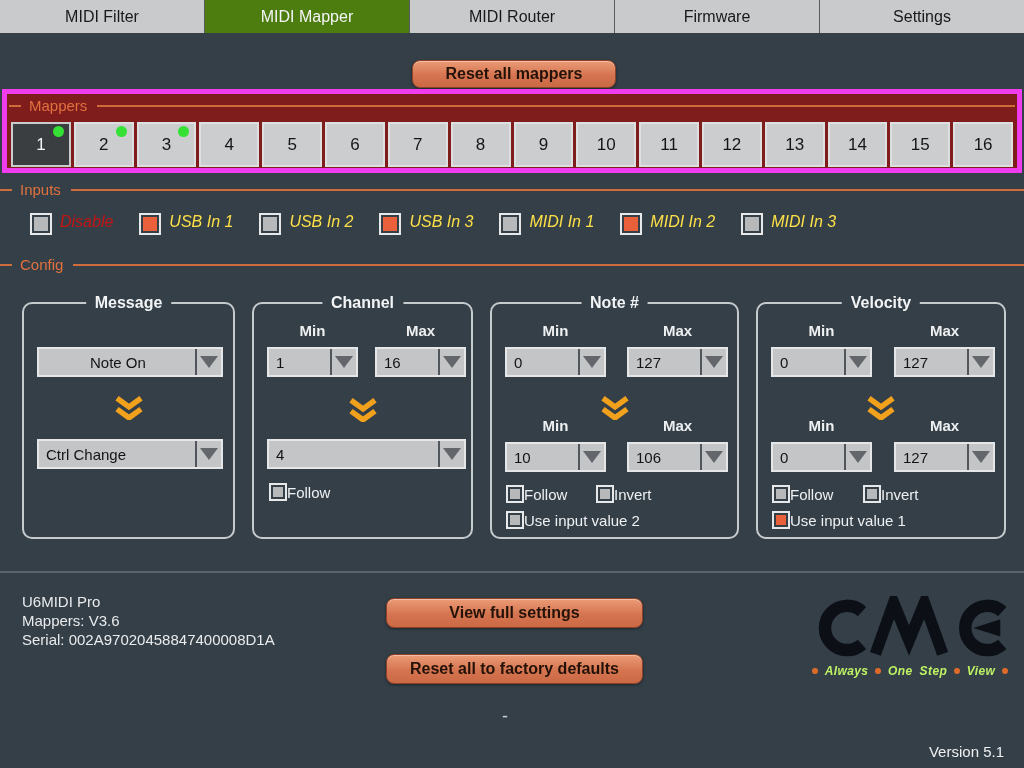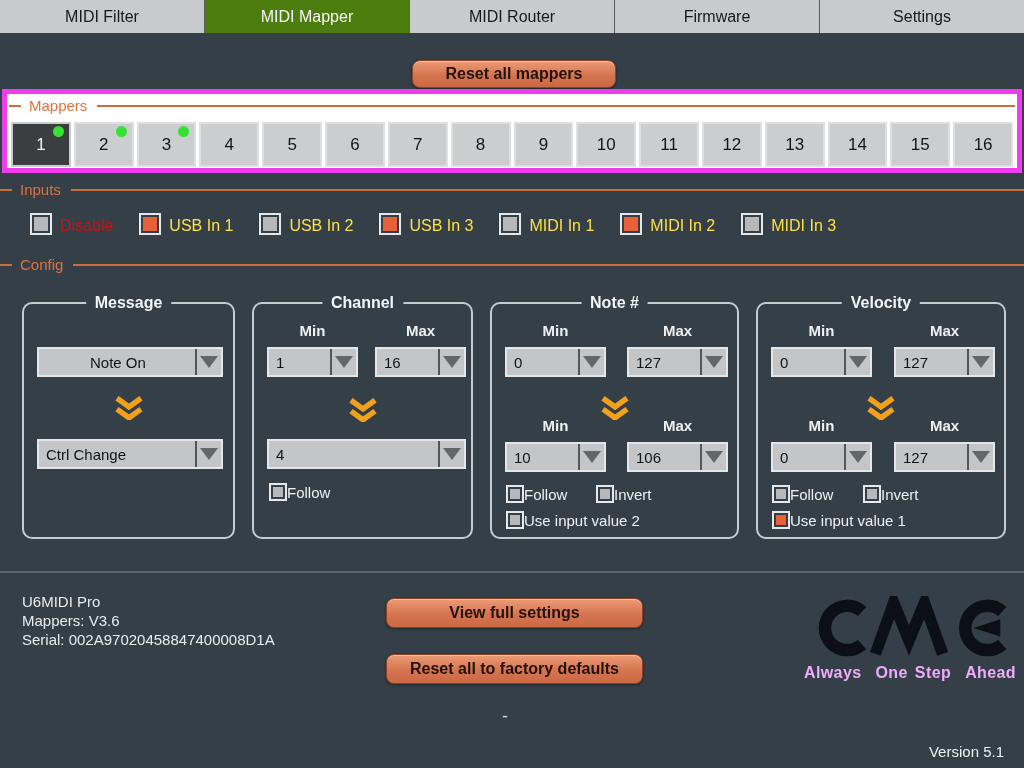--- a/index.html
+++ b/index.html
@@ -23,36 +23,36 @@
 
   
   .sec-head { display:flex; align-items:center; }
   .sec-line { height:2px; background:#cf6c3c; }
   .sec-line.pre { width:12px; margin-right:8px; }
   .sec-line.post { flex:1; margin-left:10px; }
   .sec-label { color:#e2713d; font-size:15px; }
 
   
   .mappers-box { position:absolute; left:2px; top:89px; width:1020px; height:84px;
-                 border:5px solid #ee3cee; background:#ffffff; }
+                 border:5px solid #ee3cee; background:#7f1d1d; }
   .mappers-box .sec-head { position:absolute; left:2px; right:2px; top:3px; }
   .mapper-row { position:absolute; left:4px; right:4px; top:28px; display:flex; gap:3px; }
   .mapper-btn { position:relative; flex:1; height:45px; background:#cbcdce; border:2px solid #dedfe0;
                 display:flex; align-items:center; justify-content:center; cursor:pointer; }
   .mapper-btn .mapper-num { font-size:17px; color:#141618; }
   .mapper-btn.selected { background:#3b3e41; border-color:#caccce; }
   .mapper-btn.selected .mapper-num { color:#f2f3f4; }
   .mapper-btn .dot { display:none; position:absolute; top:2px; right:5px; width:11px; height:11px;
                      border-radius:50%; background:#35e135; }
   .mapper-btn .dot.show { display:block; }
 
   
   .inputs-head { position:absolute; left:0; right:0; top:181px; }
   .inputs-row { position:absolute; left:30px; top:213px; display:flex; align-items:center; gap:26px; }
-  .input-opt { display:flex; align-items:flex-end; gap:8px; cursor:pointer; }
+  .input-opt { display:flex; align-items:flex-start; gap:8px; cursor:pointer;font-style:italic; }
   .checkbox { display:inline-flex; width:22px; height:22px; border:2px solid #e6e8e9; background:#343f48;
               padding:2px; cursor:pointer; }
   .checkbox i { flex:1; background:#b6b8ba; }
   .checkbox.checked i { background:#e9603a; }
   .checkbox.sm { width:18px; height:18px; padding:2px; }
   .opt-label { font-size:16px; color:#fde047; }
   .opt-label.danger { color:#c51414; }
 
   
   .config-head { position:absolute; left:0; right:0; top:256px; }
@@ -76,21 +76,21 @@
   .cr-label { font-size:15px; color:#eef0f1; }
 
   
   .footer-divider { position:absolute; left:0; right:0; top:571px; height:2px; background:#5b656d; }
   .device-info { position:absolute; left:22px; top:592px; color:#e9ebec; font-size:15px; line-height:19px; }
   .btn-view { position:absolute; left:386px; top:598px; width:257px; height:30px; }
   .btn-factory { position:absolute; left:386px; top:654px; width:257px; height:30px; }
   .logo-wrap { position:absolute; left:812px; top:596px; width:196px; }
   .tagline { display:flex; align-items:center; justify-content:center; gap:7px; margin-top:2px; }
   .tagline .dot { width:6px; height:6px; border-radius:50%; background:#de6a2a; }
-  .tagline .word { font-size:16px; font-weight:bold; color:#f0abfc; letter-spacing:.4px; }
+  .tagline .word { font-size:12px; font-weight:bold; color:#bef264; letter-spacing:.4px;font-style:italic; }
   .center-dash { position:absolute; left:502px; top:706px; color:#ccd0d3; font-size:18px; }
   .version { position:absolute; right:20px; top:743px; color:#eef0f1; font-size:15px; }
 </style>
 </head>
 <body>
 
 <div id="app">
 
   <div class="tabbar">
     <div class="tab">MIDI Filter</div>
@@ -410,21 +410,21 @@
       <path d="M 198 16 A 23 23 0 1 0 198 50" fill="none" stroke="#0c1016" stroke-width="13"></path>
       <polygon points="168,33 196,24 196,42" fill="#0c1016"></polygon>
     </svg>
     <div class="tagline">
       <span class="dot"></span>
       <span class="word">Always</span>
       <span class="dot"></span>
       <span class="word">One</span>
       <span class="word">Step</span>
       <span class="dot"></span>
-      <span class="word">Ahead</span>
+      <span class="word">View</span>
       <span class="dot"></span>
     </div>
   </div>
 
   <div class="center-dash">-</div>
   <div class="version">Version 5.1</div>
 
 </div>
 
 </body></html>

